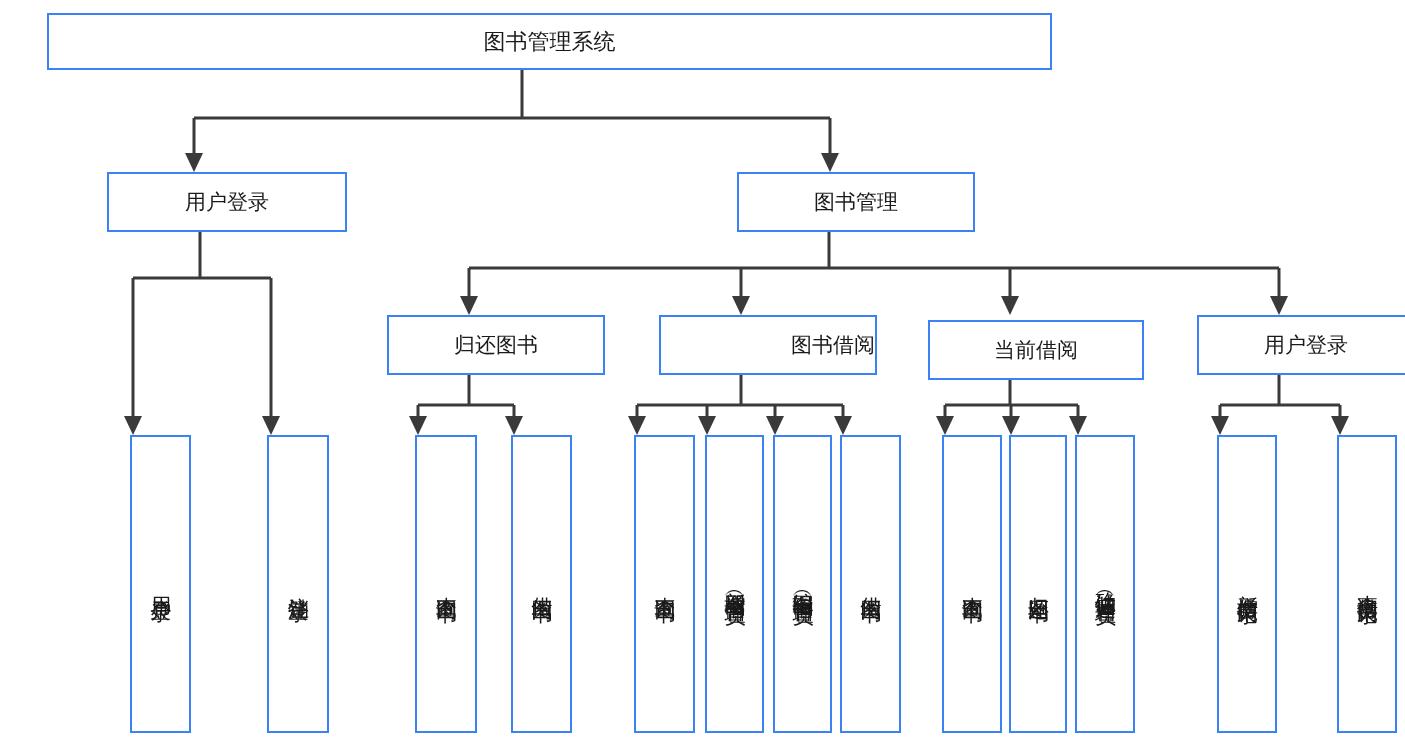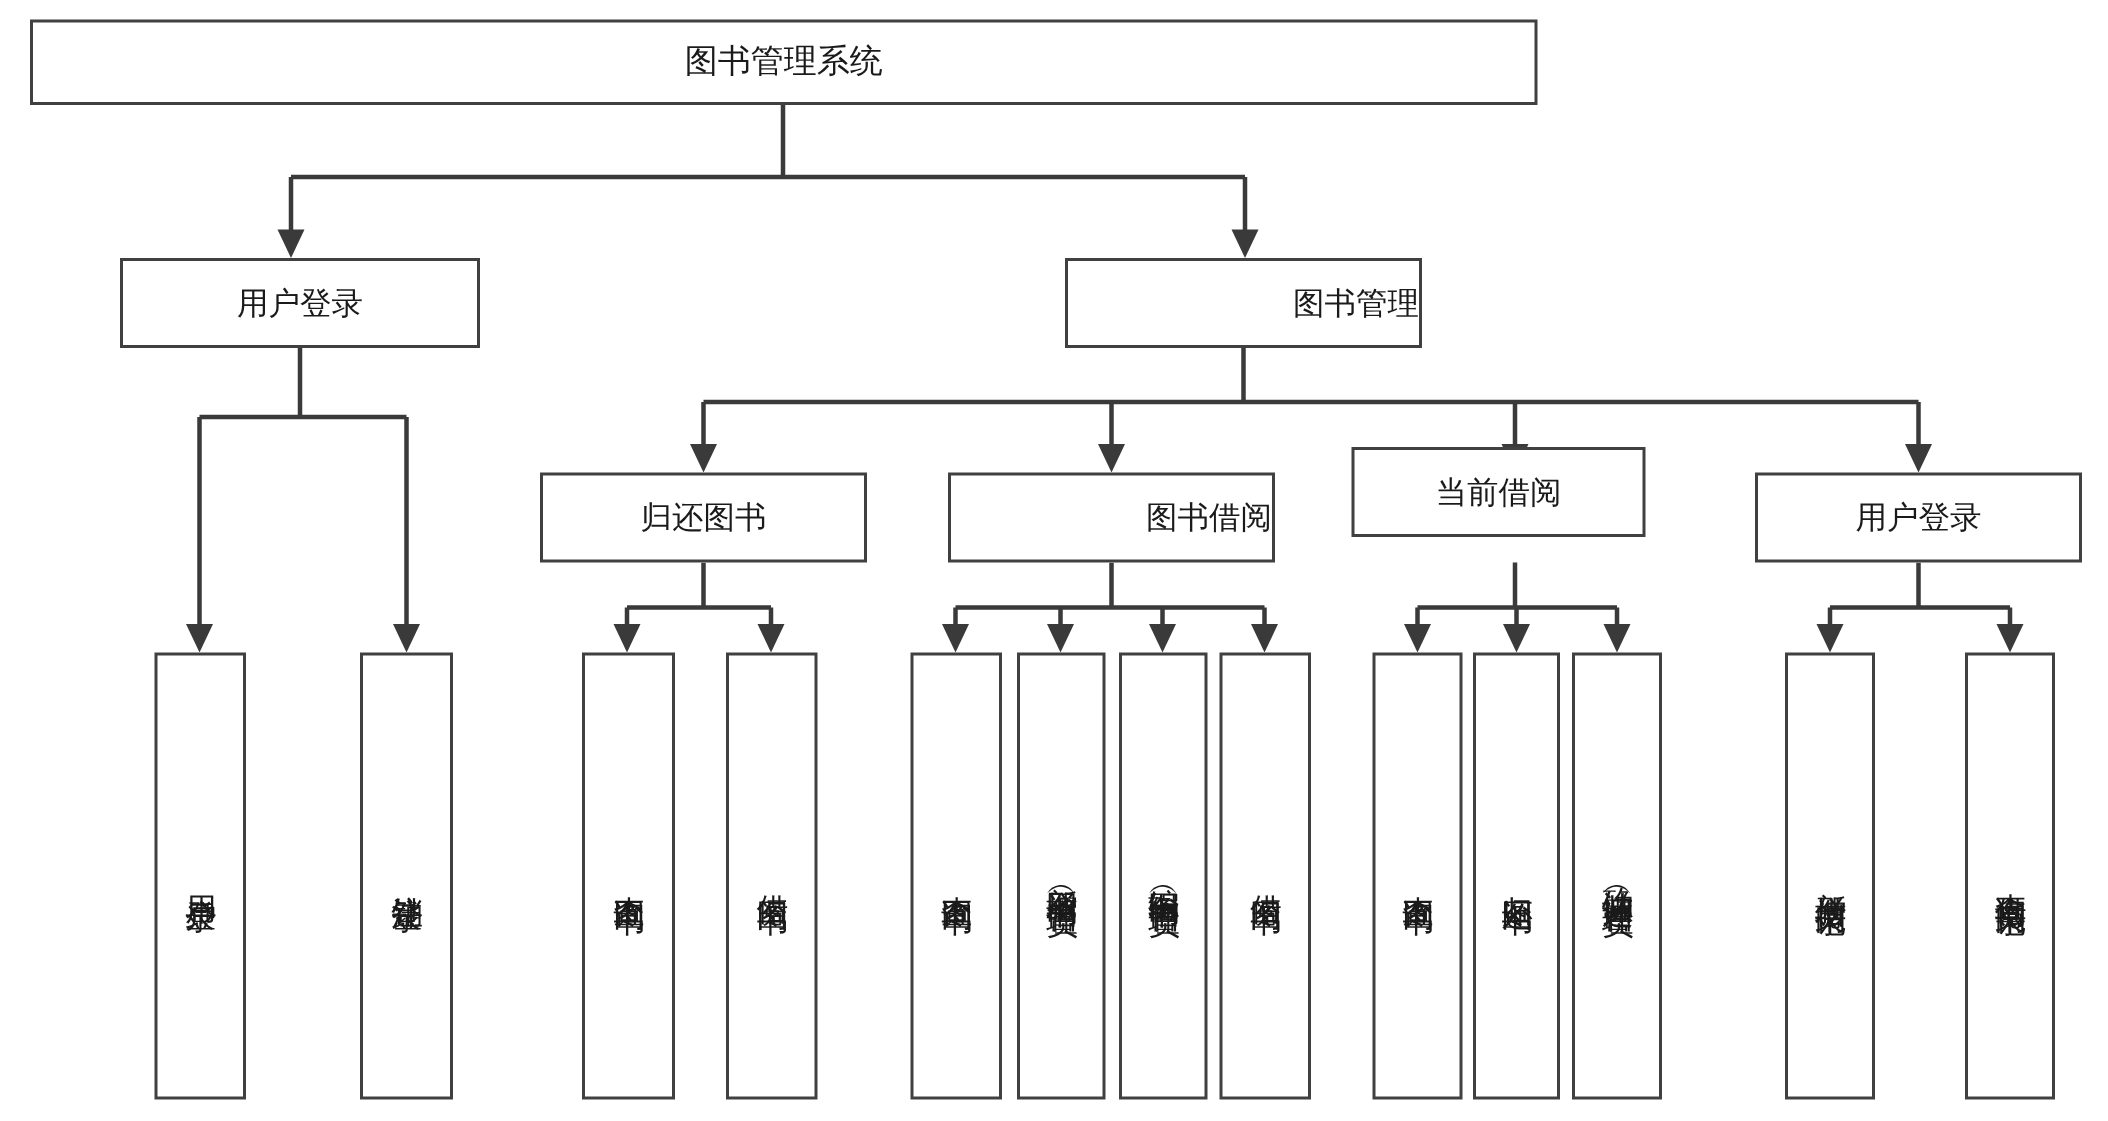--- a/index.html
+++ b/index.html
@@ -22,26 +22,27 @@
   svg.layer {
     position: absolute;
     top: 0;
     left: 0;
     width: 1405px;
     height: 747px;
   }
   .node-box {
     position: absolute;
     box-sizing: border-box;
-    border: 2px solid #404040;
+    border: 2px solid #3b82f6;
     background: #ffffff;
     display: flex;
     align-items: center;
     justify-content: center;
     overflow: hidden;
+    margin-left: 27px;
   }
   .node-label {
     color: #1a1a1a;
     text-align: center;
     line-height: 1.15;
     white-space: nowrap;
     user-select: none;
   }
   .lvl0 .node-label { font-size: 22px; }
   .lvl1 .node-label { font-size: 21px; }
@@ -102,30 +103,30 @@
       </g>
   </svg>
 
   <div id="nodes-container">
       <div class="node-box lvl0" style="left: 20px; top: 13px; width: 1005px; height: 57px;">
         <span class="node-label">图书管理系统</span>
       </div>
       <div class="node-box lvl1" style="left: 80px; top: 172px; width: 240px; height: 60px;">
         <span class="node-label">用户登录</span>
       </div>
-      <div class="node-box lvl1" style="left: 710px; top: 172px; width: 238px; height: 60px; justify-content: flex-end;">
+      <div class="node-box lvl1" style="left: 710px; top: 172px; width: 238px; height: 60px;">
         <span class="node-label">图书管理</span>
       </div>
       <div class="node-box lvl2" style="left: 360px; top: 315px; width: 218px; height: 60px;">
         <span class="node-label">归还图书</span>
       </div>
       <div class="node-box lvl2" style="left: 632px; top: 315px; width: 218px; height: 60px; justify-content: flex-end;">
         <span class="node-label">图书借阅</span>
       </div>
-      <div class="node-box lvl2" style="left: 901px; top: 298px; width: 196px; height: 60px;">
+      <div class="node-box lvl2" style="left: 901px; top: 320px; width: 216px; height: 60px;">
         <span class="node-label">当前借阅</span>
       </div>
       <div class="node-box lvl2" style="left: 1170px; top: 315px; width: 218px; height: 60px;">
         <span class="node-label">用户登录</span>
       </div>
       <div class="node-box leaf" style="left: 103px; top: 435px; width: 61px; height: 298px;">
         <span class="node-label">用户登录</span>
       </div>
       <div class="node-box leaf" style="left: 240px; top: 435px; width: 62px; height: 298px;">
         <span class="node-label">注销登录</span>

